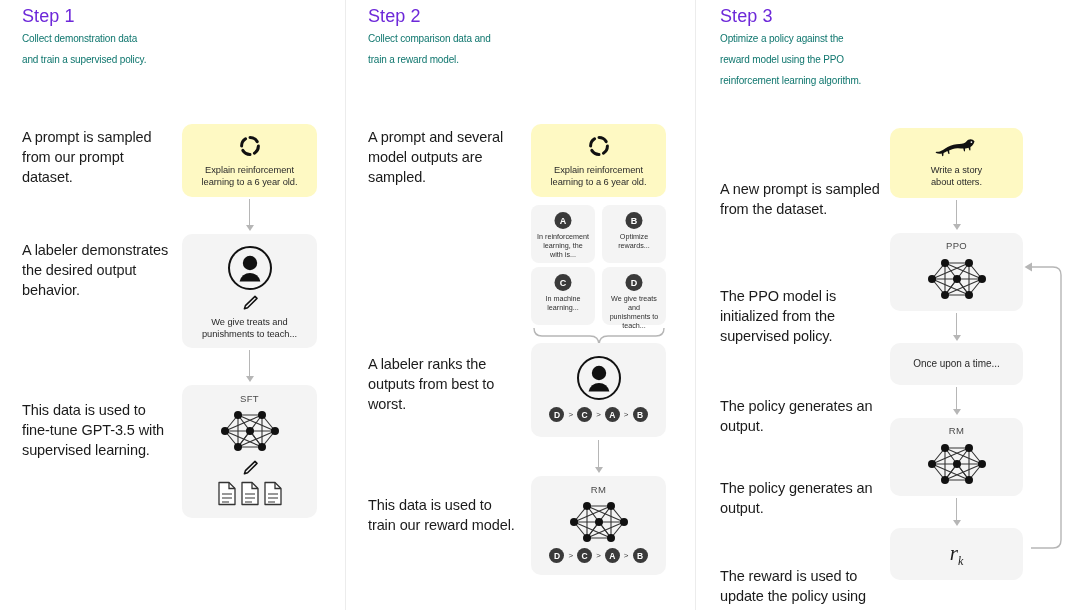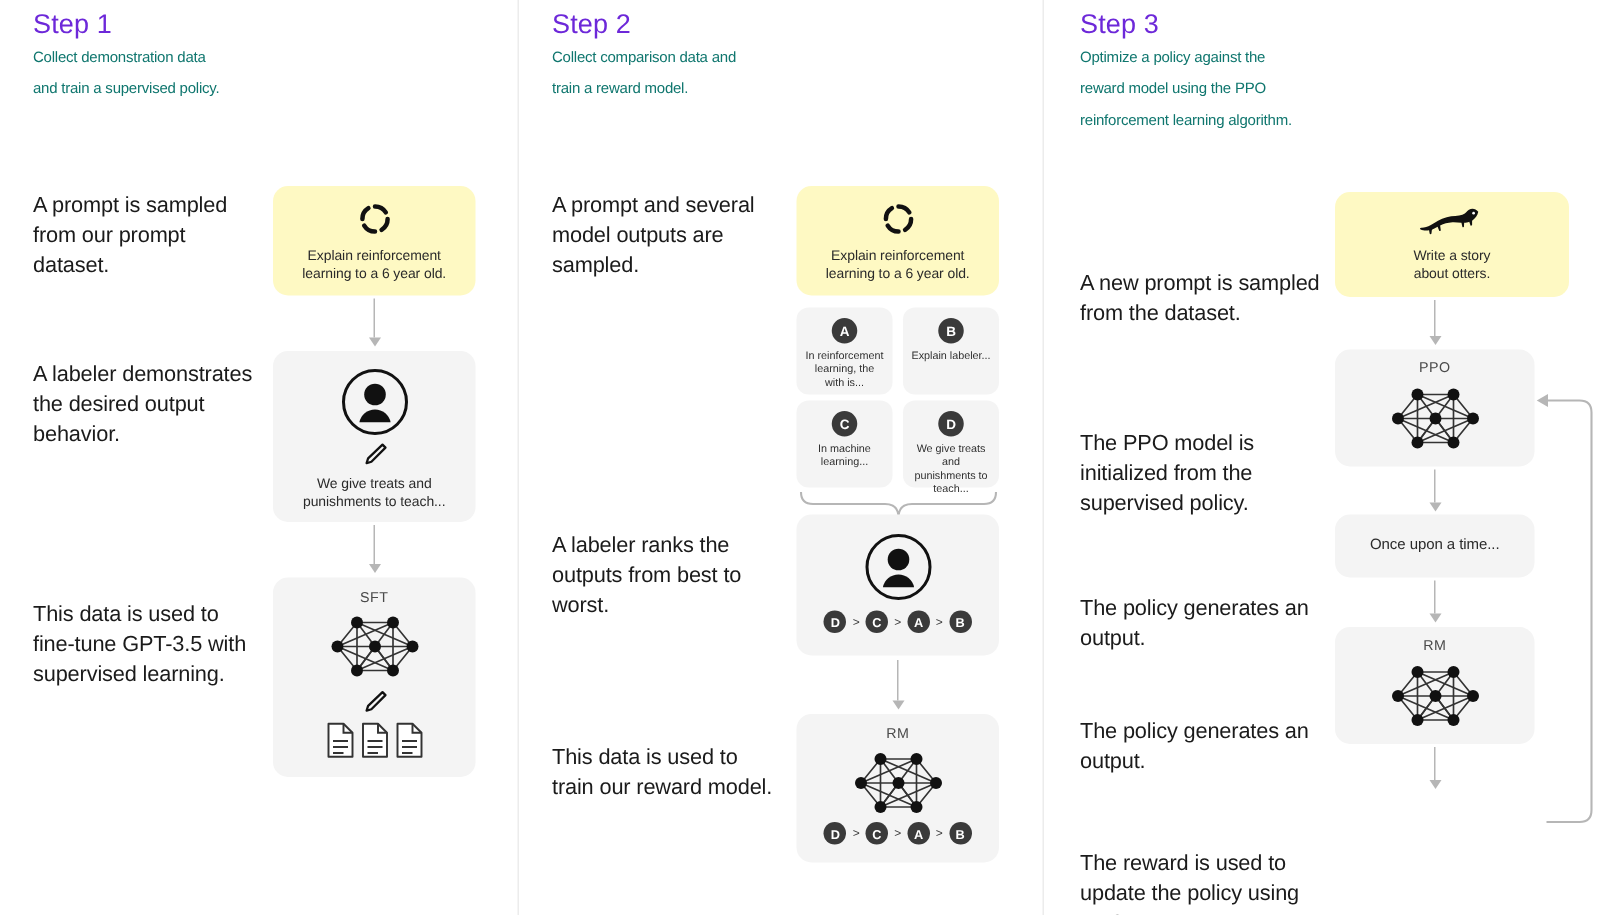--- a/index.html
+++ b/index.html
@@ -253,21 +253,21 @@
     </div>
 
     <div class="mini" style="left:185px;top:205px;width:64px;height:58px">
       <div class="pill">A</div>
       <div class="mtext" style="white-space:pre-line">In reinforcement
 learning, the
 with is...</div>
     </div>
     <div class="mini" style="left:256px;top:205px;width:64px;height:58px">
       <div class="pill">B</div>
-      <div class="mtext" style="white-space:pre-line">Explain labeler...</div>
+      <div class="mtext" style="white-space:pre-line">Optimize rewards...</div>
     </div>
     <div class="mini" style="left:185px;top:267px;width:64px;height:58px">
       <div class="pill">C</div>
       <div class="mtext" style="white-space:pre-line">In machine
 learning...</div>
     </div>
     <div class="mini" style="left:256px;top:267px;width:64px;height:58px">
       <div class="pill">D</div>
       <div class="mtext" style="white-space:pre-line">We give treats and
 punishments to
@@ -353,21 +353,21 @@
 initialized from the
 supervised policy.</div>
     <div class="para" style="top:348px">The policy generates
 an output.</div>
     <div class="para" style="top:430px">The policy generates
 an output.</div>
     <div class="para" style="top:518px">The reward is used
 to update the
 policy using PPO.</div>
 
-    <div class="card green" style="left:194px;top:128px;width:156px;height:70px">
+    <div class="card green" style="left:194px;top:128px;width:133px;height:70px">
       <div style="position:absolute;left:50%;top:8px;transform:translateX(-50%)">
         <svg width="44" height="22" viewBox="0 0 44 22">
           <path d="M39.5 5.2 c-1.6 -2.2 -4.2 -2.6 -6.2 -1.4 c-1.6 1 -2.2 2.6 -4.4 3.4
                    c-2.6 1 -6.4 0.6 -10.4 1.6 c-4.4 1.1 -7.6 3.4 -10.6 5.2
                    c-2.4 1.4 -4.6 1.9 -6.4 1.8 c-0.8 0 -1.2 0.8 -0.4 1.2
                    c1.6 0.8 3.8 0.9 5.6 0.5 l0.4 2.2 c0.1 0.6 1.1 0.6 1.2 0 l0.3 -2.6
                    c1.4 -0.6 2.6 -1.3 3.8 -2 l1 2.6 c0.2 0.6 1.2 0.4 1.1 -0.3 l-0.4 -3
                    c2.4 -1.2 5 -2 8.2 -2.2 c2 -0.1 4 0.2 6 0.3 l0.6 2.6 c0.2 0.6 1.1 0.5 1.1 -0.1
                    l0.1 -2.5 c1.2 0 2.4 -0.2 3.4 -0.7 l0.8 2.3 c0.2 0.6 1.1 0.4 1.1 -0.2
                    l0 -2.8 c2.2 -1.4 3.6 -3.4 4.1 -5.9 z" fill="#111"></path>
@@ -443,20 +443,25 @@
           </g>
         </svg>
       </div>
     </div>
 
     <div class="arrow" style="left:260px;top:498px">
       <div class="arrow-line" style="height:22px"></div>
       <div class="arrow-head" style="top:22px"></div>
     </div>
 
+    <div class="card grey" style="left:194px;top:528px;width:133px;height:52px">
+      <div class="rk" style="top:13px">
+        <span>r</span><sub>k</sub>
+      </div>
+    </div>
 
     <div style="position:absolute;left:327px;top:258px">
       <svg width="48" height="300" viewBox="0 0 48 300">
         <path d="M8 9 L30 9 q8 0 8 8 L38 282 q0 8 -8 8 L8 290" fill="none" stroke="#b6b6b6" stroke-width="1.4"></path>
         <path d="M9 4.6 L9 13.4 L1.5 9 z" fill="#b6b6b6"></path>
       </svg>
     </div>
   </div>
 
 </div>

